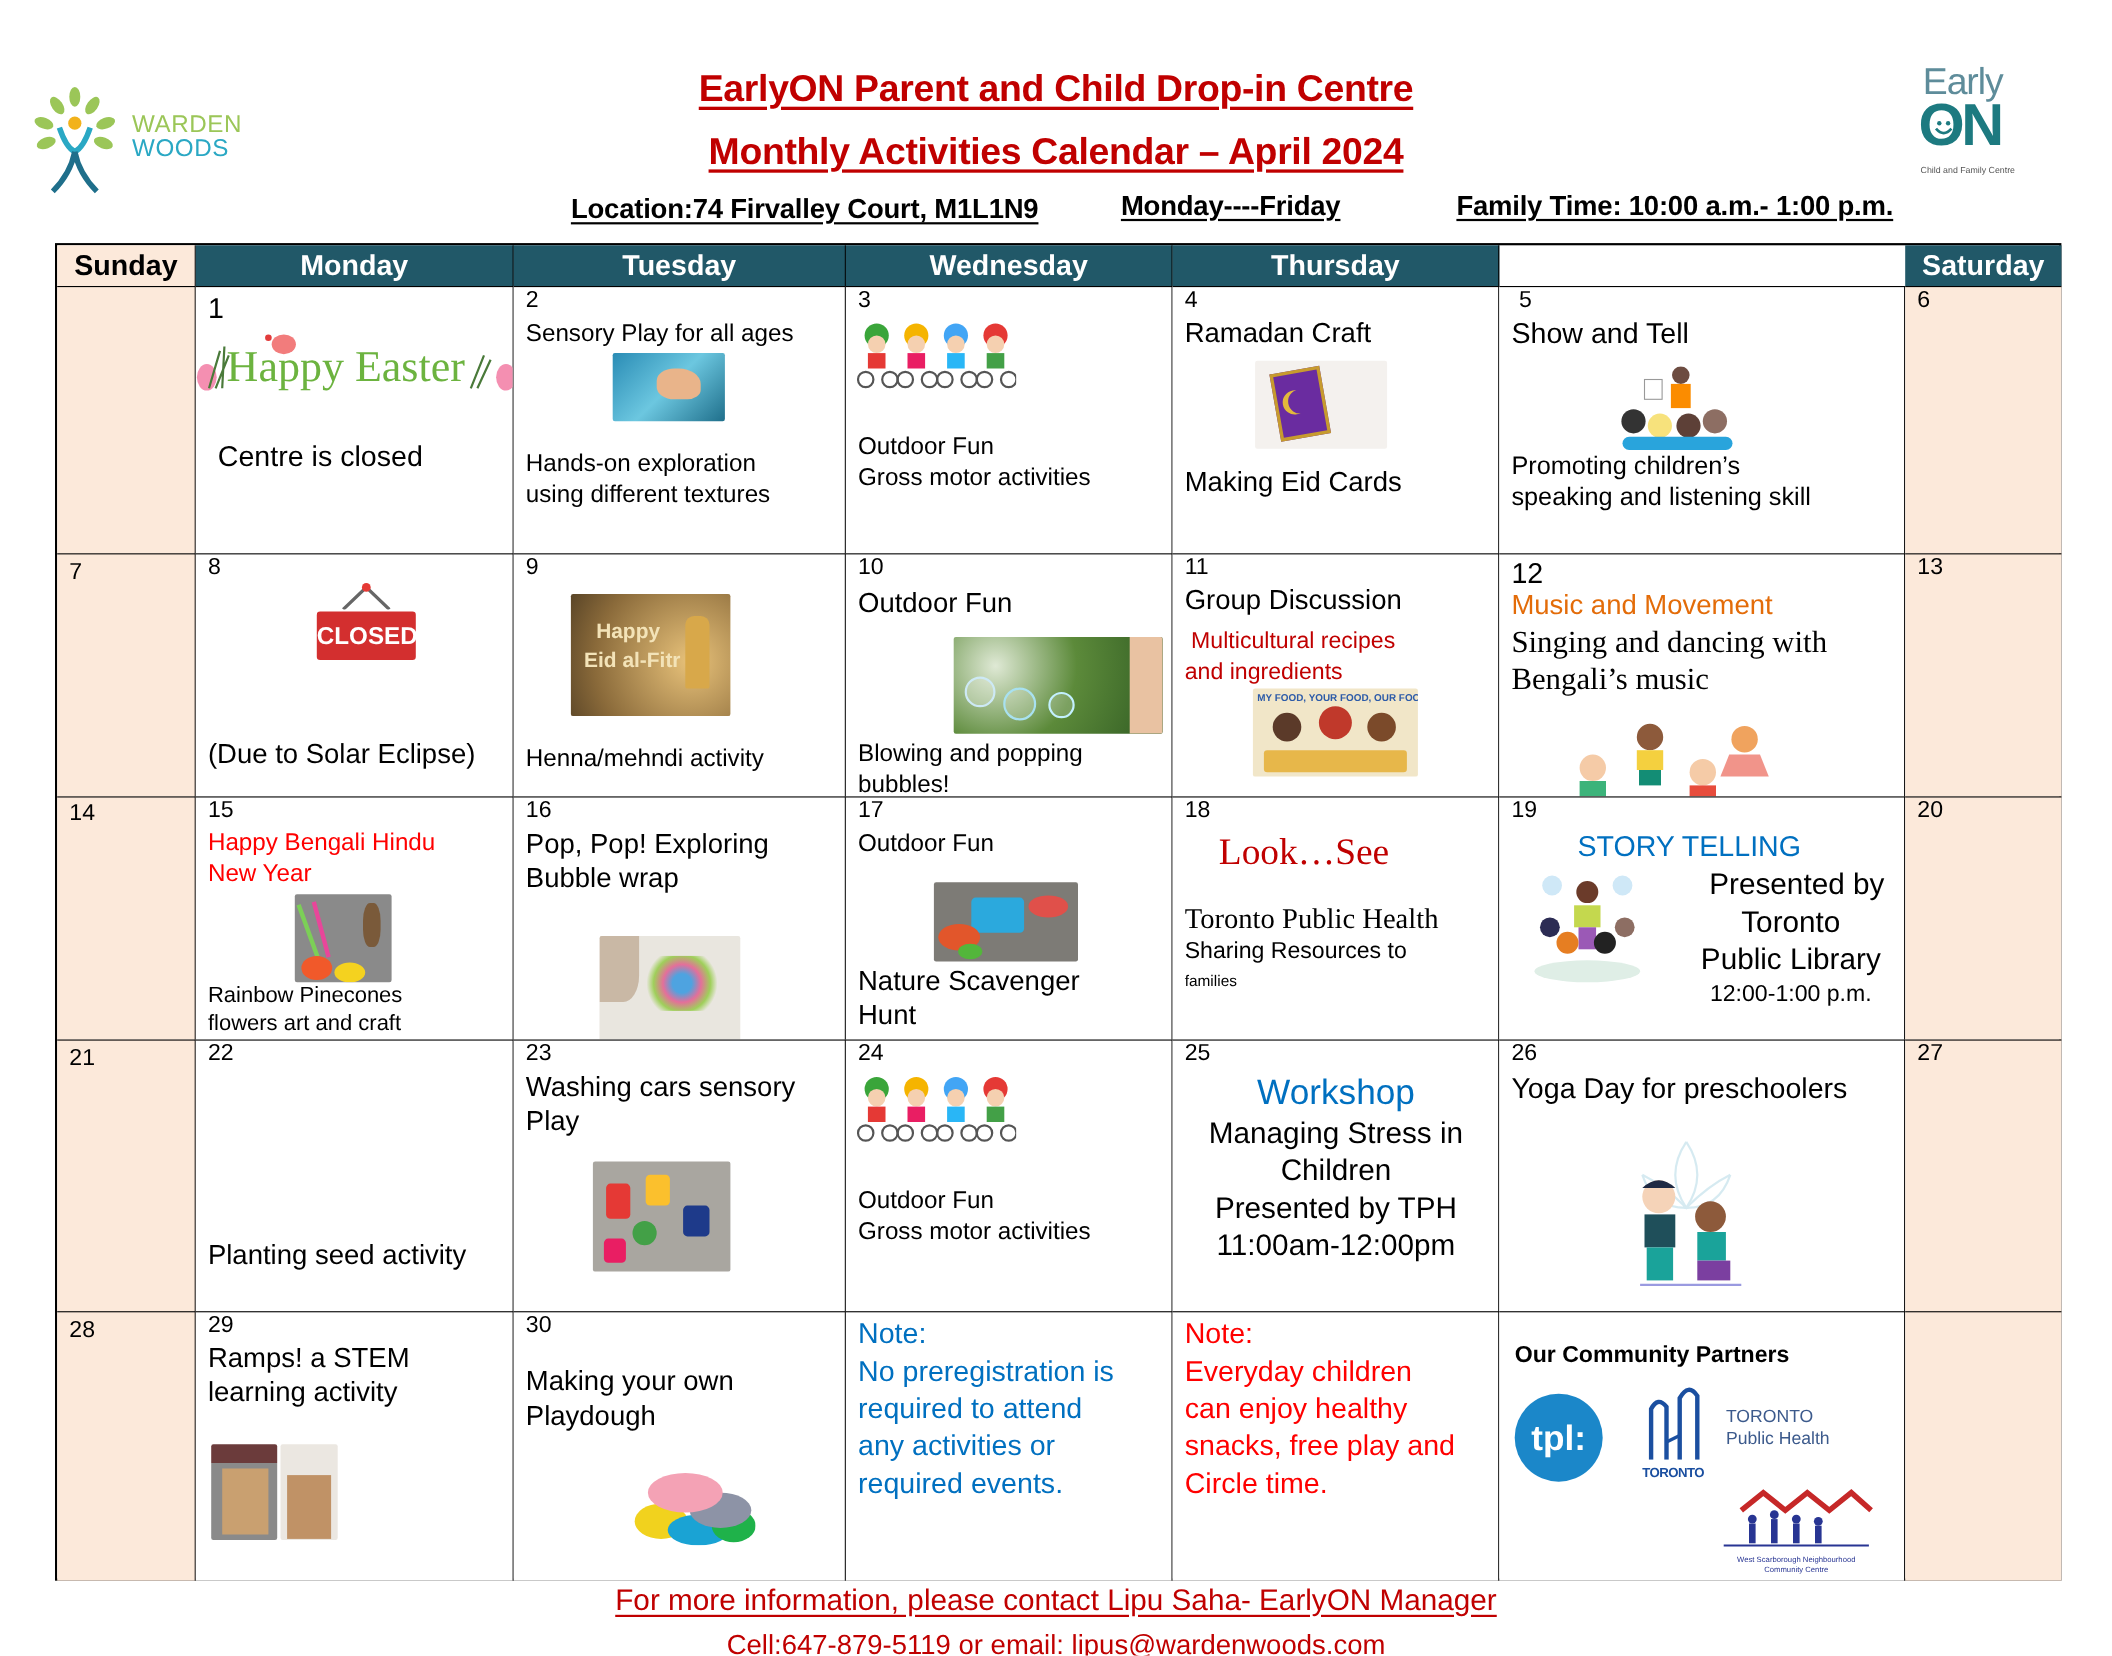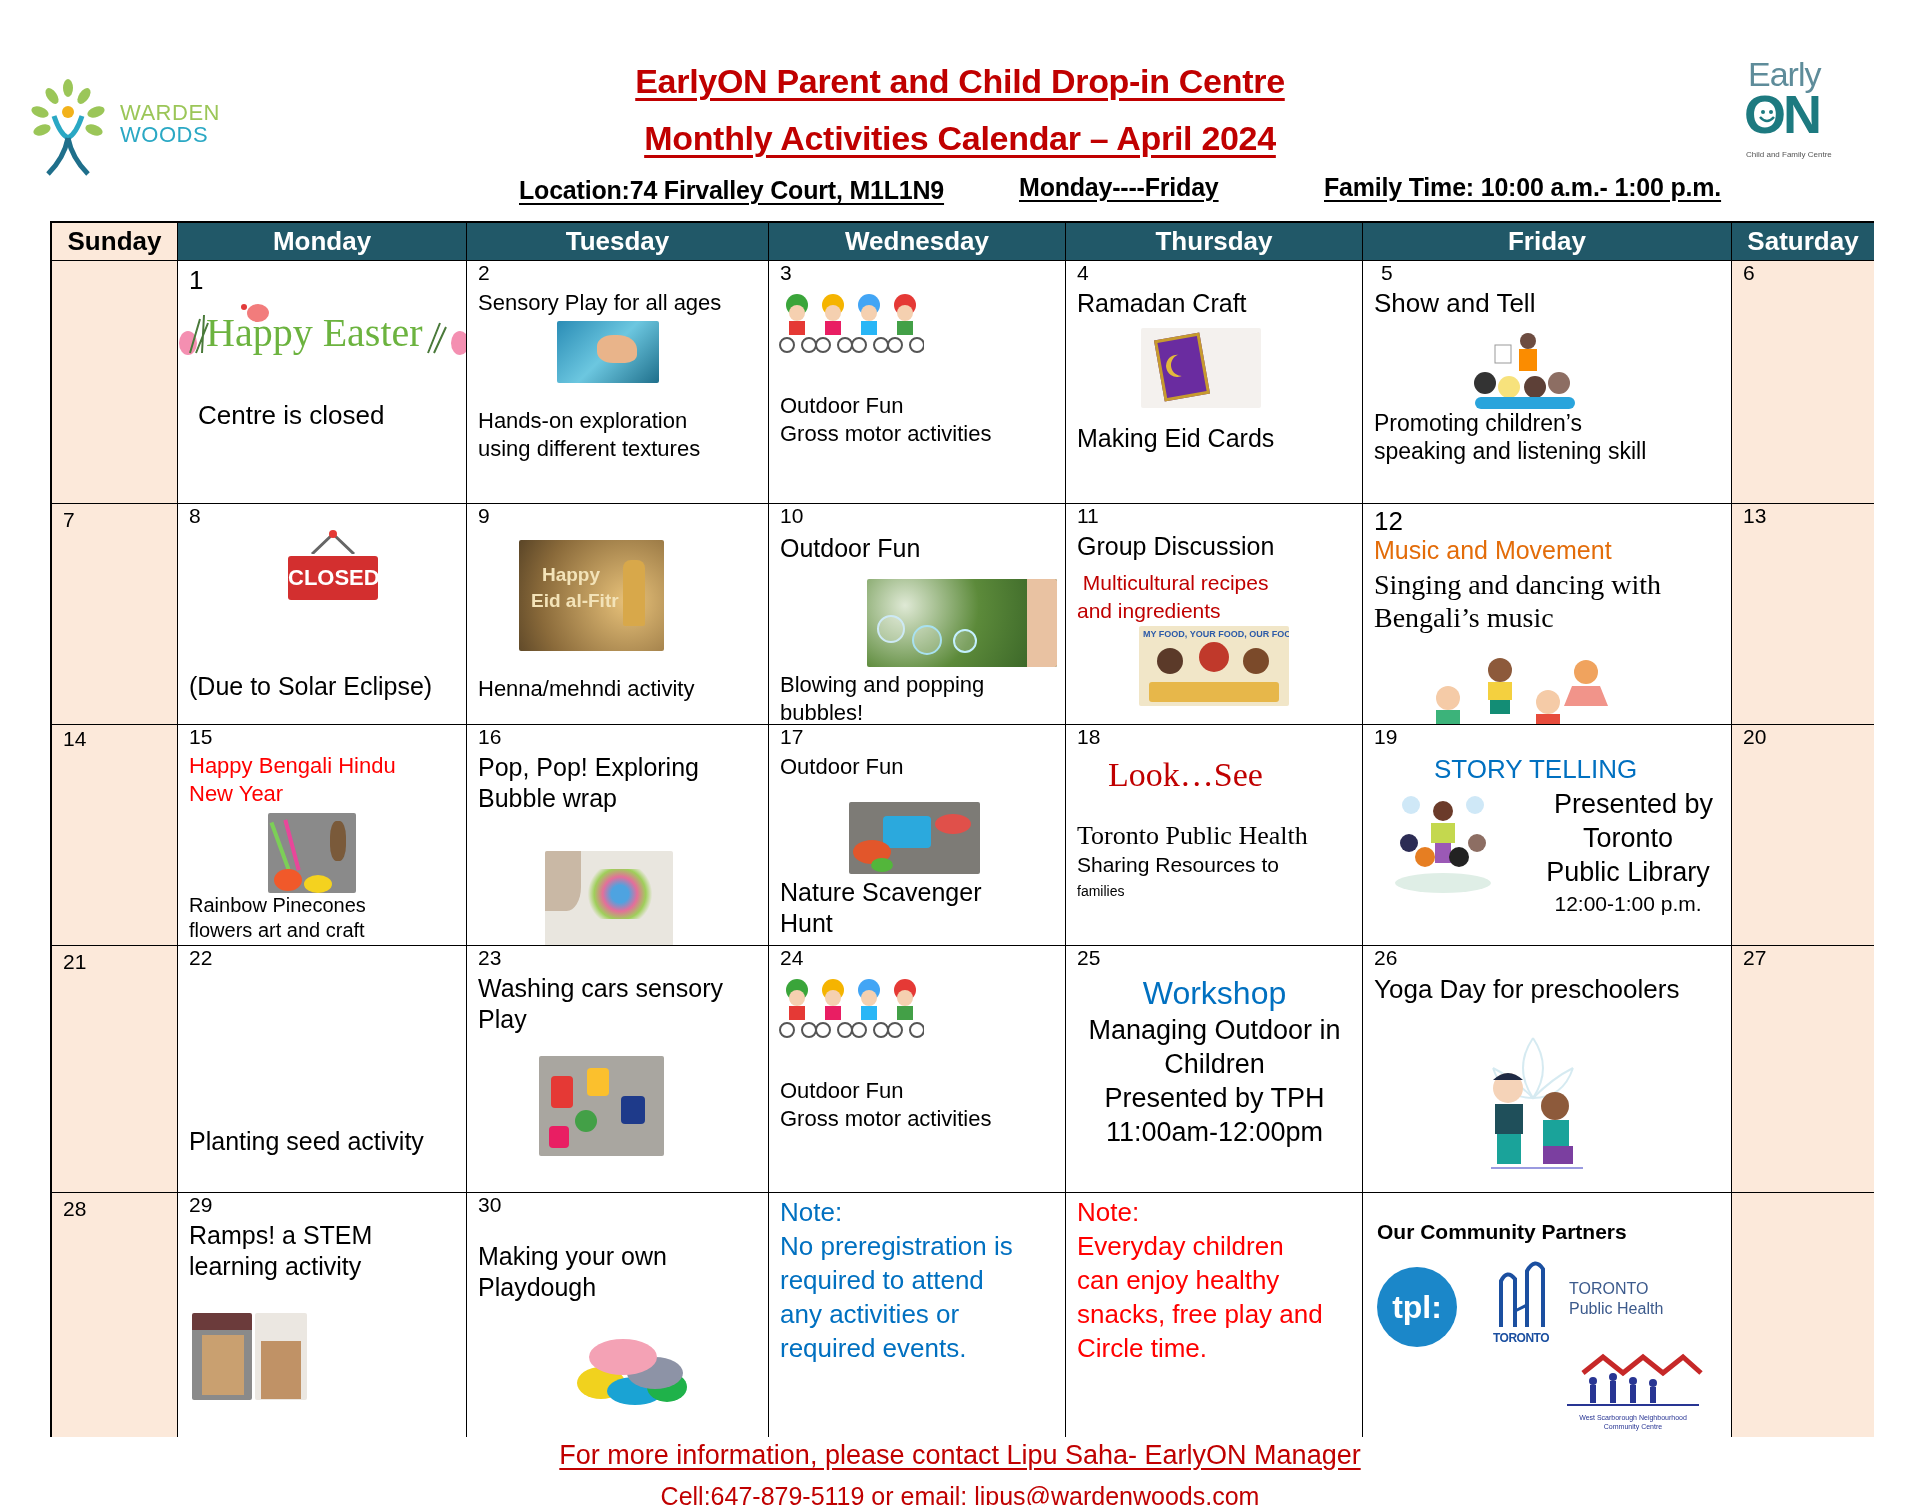--- a/index.html
+++ b/index.html
@@ -76,21 +76,20 @@
   <div style="position:absolute;left:4px;top:95px;font-size:8px;color:#555;white-space:nowrap">Child and Family Centre</div>
 </div>
 
 <div class="cal">
 
   <div class="hdr-cell weekend" style="left:0;width:126px">Sunday</div>
   <div class="hdr-cell" style="left:126px;width:289px">Monday</div>
   <div class="hdr-cell" style="left:415px;width:302px">Tuesday</div>
   <div class="hdr-cell" style="left:717px;width:297px">Wednesday</div>
   <div class="hdr-cell" style="left:1014px;width:297px">Thursday</div>
-  <div class="hdr-cell" style="left:1311px;width:369px">Friday</div>
   <div class="hdr-cell sat" style="left:1680px;width:142px;border-right:none">Saturday</div>
 
   <div class="cell weekend" style="left:0;top:37px;width:126px;height:243px"></div>
 
   <div class="cell" style="left:126px;top:37px;width:289px;height:243px">
     <div class="daynum" style="font-size:26px;top:4px">1</div>
     <div class="img" style="left:0;top:40px;width:289px;height:60px">
       <svg width="289" height="60" viewBox="0 0 289 60">
         <ellipse cx="10" cy="42" rx="9" ry="12" fill="#f48fb1"></ellipse>
         <ellipse cx="282" cy="42" rx="9" ry="12" fill="#f48fb1"></ellipse>
@@ -397,21 +396,21 @@
           </g>
       </svg>
     </div>
     <div class="t" style="left:11px;top:130px;font-size:22px">Outdoor Fun</div>
     <div class="t" style="left:11px;top:158px;font-size:22px">Gross motor activities</div>
   </div>
 
   <div class="cell" style="left:1014px;top:722px;width:297px;height:247px">
     <div class="daynum" style="top:0">25</div>
     <div class="t blue" style="left:0;width:297px;text-align:center;top:28px;font-size:32px;line-height:38px">Workshop</div>
-    <div class="t" style="left:0;width:297px;text-align:center;top:67px;font-size:27px;line-height:34px">Managing Outdoor in</div>
+    <div class="t" style="left:0;width:297px;text-align:center;top:67px;font-size:27px;line-height:34px">Managing Stress in</div>
     <div class="t" style="left:0;width:297px;text-align:center;top:101px;font-size:27px;line-height:34px">Children</div>
     <div class="t" style="left:0;width:297px;text-align:center;top:135px;font-size:27px;line-height:34px">Presented by TPH</div>
     <div class="t" style="left:0;width:297px;text-align:center;top:169px;font-size:27px;line-height:34px">11:00am-12:00pm</div>
   </div>
 
   <div class="cell" style="left:1311px;top:722px;width:369px;height:247px">
     <div class="daynum" style="top:0">26</div>
     <div class="t" style="left:11px;top:27px;font-size:26px;line-height:32px">Yoga Day for preschoolers</div>
     <div class="img" style="left:100px;top:82px;width:140px;height:145px">
       <svg width="140" height="145" viewBox="0 0 140 145">

